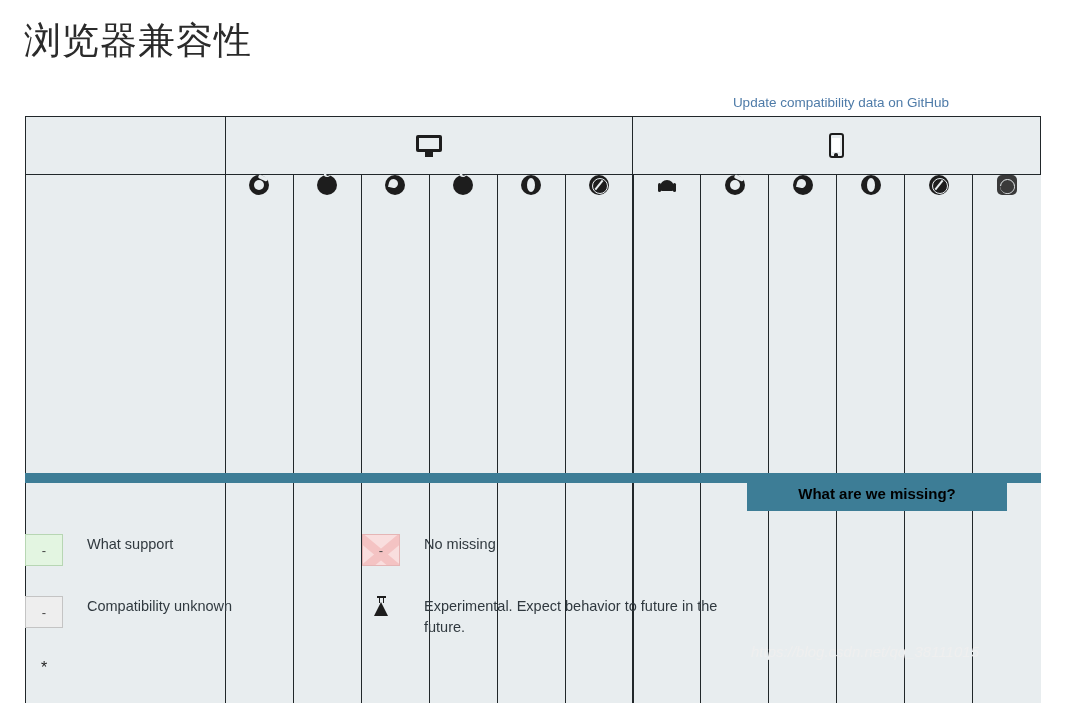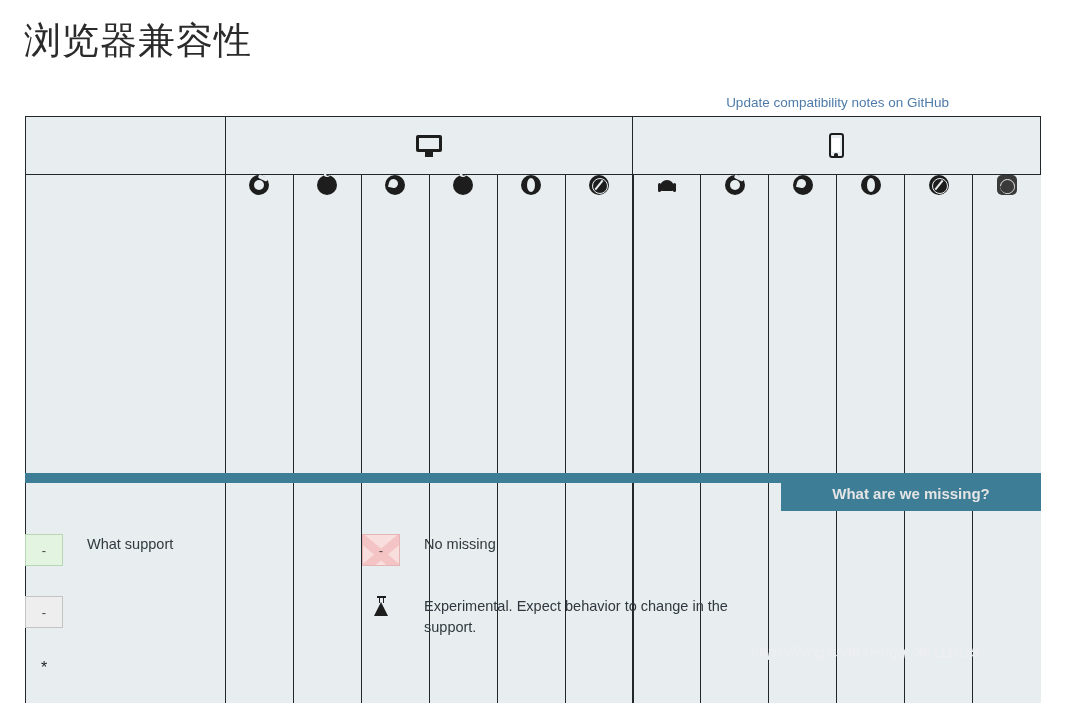--- a/index.html
+++ b/index.html
@@ -106,22 +106,22 @@
   .flask .neck { position:absolute; left:4px; top:0; width:4px; height:6px; border-left:1.6px solid #1d1d1d; border-right:1.6px solid #1d1d1d; }
   .flask .cap  { position:absolute; left:2.5px; top:0; width:7px; height:1.8px; background:#1d1d1d; }
   .flask .bowl { position:absolute; left:0; top:5px; width:0; height:0;
       border-left:6px solid transparent; border-right:6px solid transparent; border-bottom:12px solid #1d1d1d; }
 
   
   .teal-strip {
     position:absolute; left:25px; top:473px; width:1016px; height:10px; background:#3d7d96;
   }
   .missing-btn {
-    position:absolute; left:781px; top:475px; width:260px; height:36px;
-    background:#3d7d96; color:#e5e5e5; font-size:15px; font-weight:bold;
+    position:absolute; left:747px; top:475px; width:260px; height:36px;
+    background:#3d7d96; color:#000000; font-size:15px; font-weight:bold;
     display:flex; align-items:center; justify-content:center;
   }
 
   
   .legend { position:absolute; left:25px; top:528px; width:1010px; }
   .lg-row { position:absolute; display:flex; align-items:flex-start; }
   .lg-swatch { width:38px; height:32px; border:1px solid #b9b9b9; position:relative; flex:none; }
   .lg-swatch .dash { position:absolute; left:0; right:0; top:12px; text-align:center; font-size:13px; color:#444; line-height:8px;}
   .sw-full { background:#e3f5e1; border-color:#b7d6b3; }
   .sw-none { background:#f9dede; border-color:#e5b5b5; overflow:hidden; }
@@ -139,21 +139,21 @@
     font-size:15px; color:#efefef; white-space:nowrap;font-style:italic;
   }
 </style>
 </head>
 <body>
 
 <div id="page">
 
   <div class="page-title">浏览器兼容性</div>
 
-  <a class="gh-link" href="#">Update compatibility notes on GitHub</a>
+  <a class="gh-link" href="#">Update compatibility data on GitHub</a>
 
   <table class="bc-table">
     <tbody>
 
       <tr>
         <td class="plat-blank"></td>
         <td class="plat-cell plat-desktop" colspan="6">
           <span class="icon-monitor">
             <span class="screen"></span><span class="stand"></span>
           </span>
@@ -240,31 +240,32 @@
           <span class="xline x2"></span>
           <span class="dash">-</span>
       </span>
       <span class="lg-text">No missing</span>
     </div>
 
     <div class="lg-row" style="left:0; top:68px;">
       <span class="lg-swatch sw-unknown">
           <span class="dash">-</span>
         </span>
+      <span class="lg-text">Compatibility unknown</span>
     </div>
 
     <div class="lg-row" style="left:337px; top:68px;">
       <span class="lg-flaskwrap">
         <span class="flask" style="width:14px;height:20px;">
           <span class="neck" style="left:5px;width:5px;height:7px;"></span>
           <span class="cap" style="left:3px;width:9px;"></span>
           <span class="bowl" style="top:6px;border-left-width:7px;border-right-width:7px;border-bottom-width:14px;"></span>
         </span>
       </span>
-      <span class="lg-text">Experimental. Expect behavior to change in the support.</span>
+      <span class="lg-text">Experimental. Expect behavior to future in the future.</span>
     </div>
 
     <div class="lg-row" style="left:0; top:131px;">
       <span class="lg-star">*</span>
     </div>
 
   </div>
 
   <div class="watermark">https://blog.csdn.net/qq_38111015</div>
 </div>

